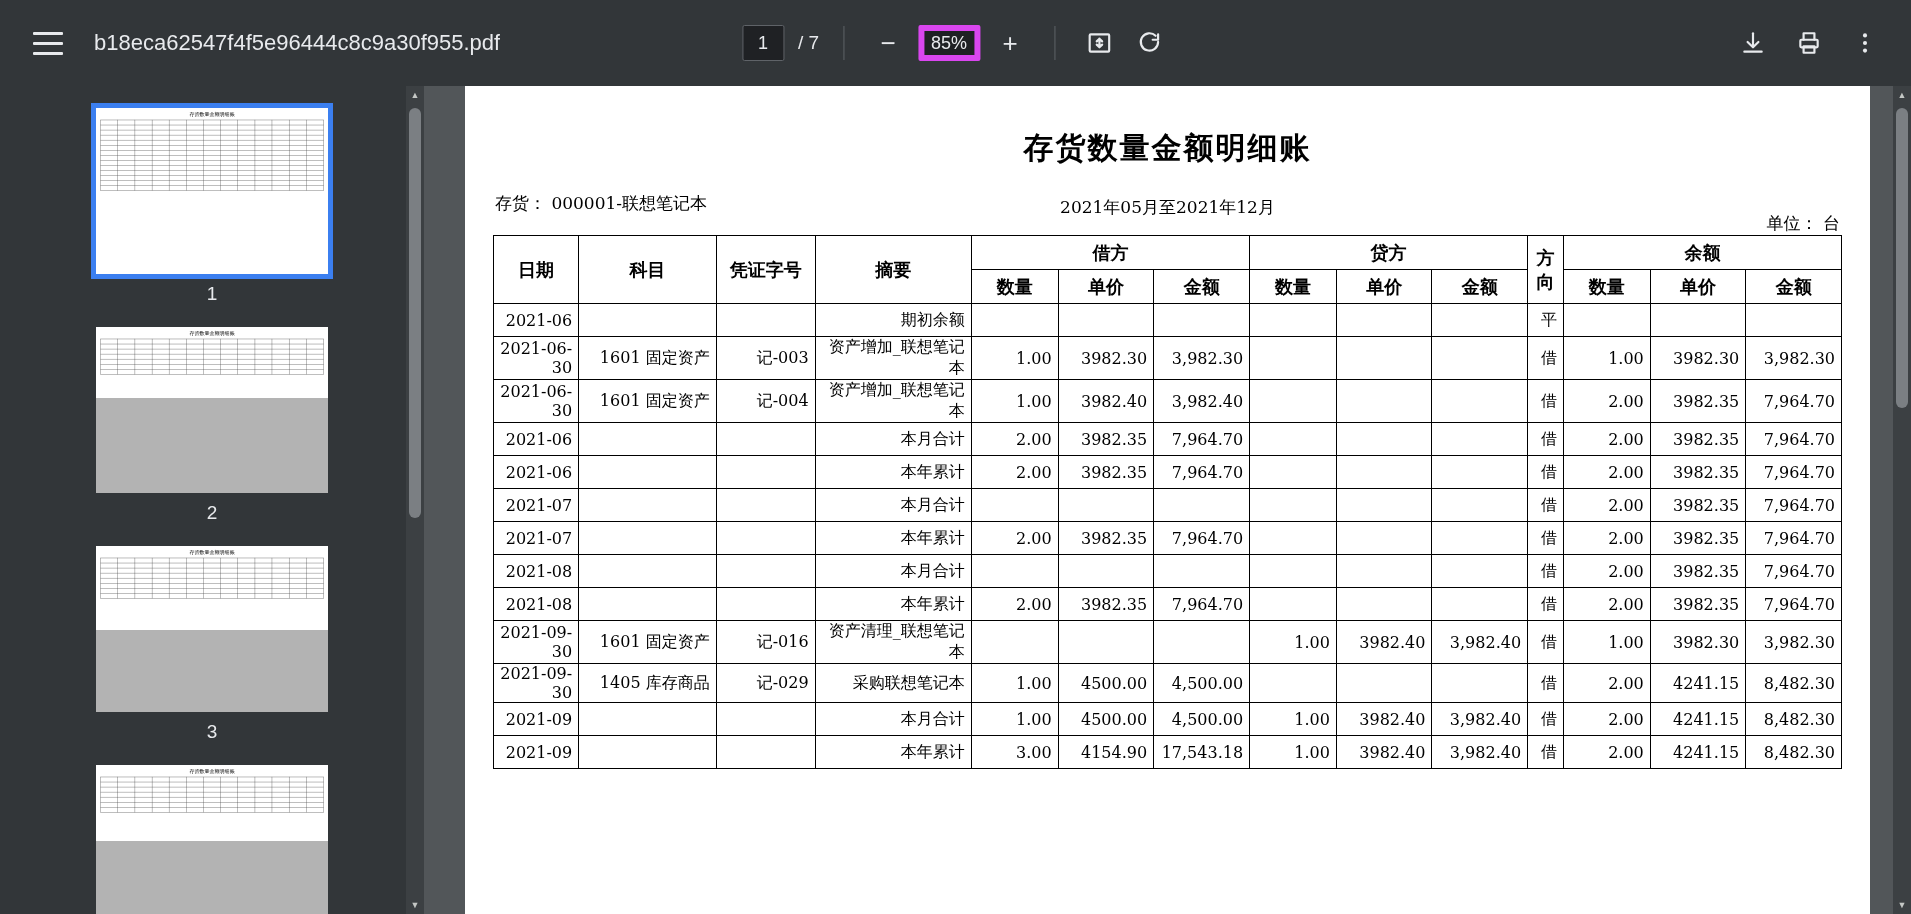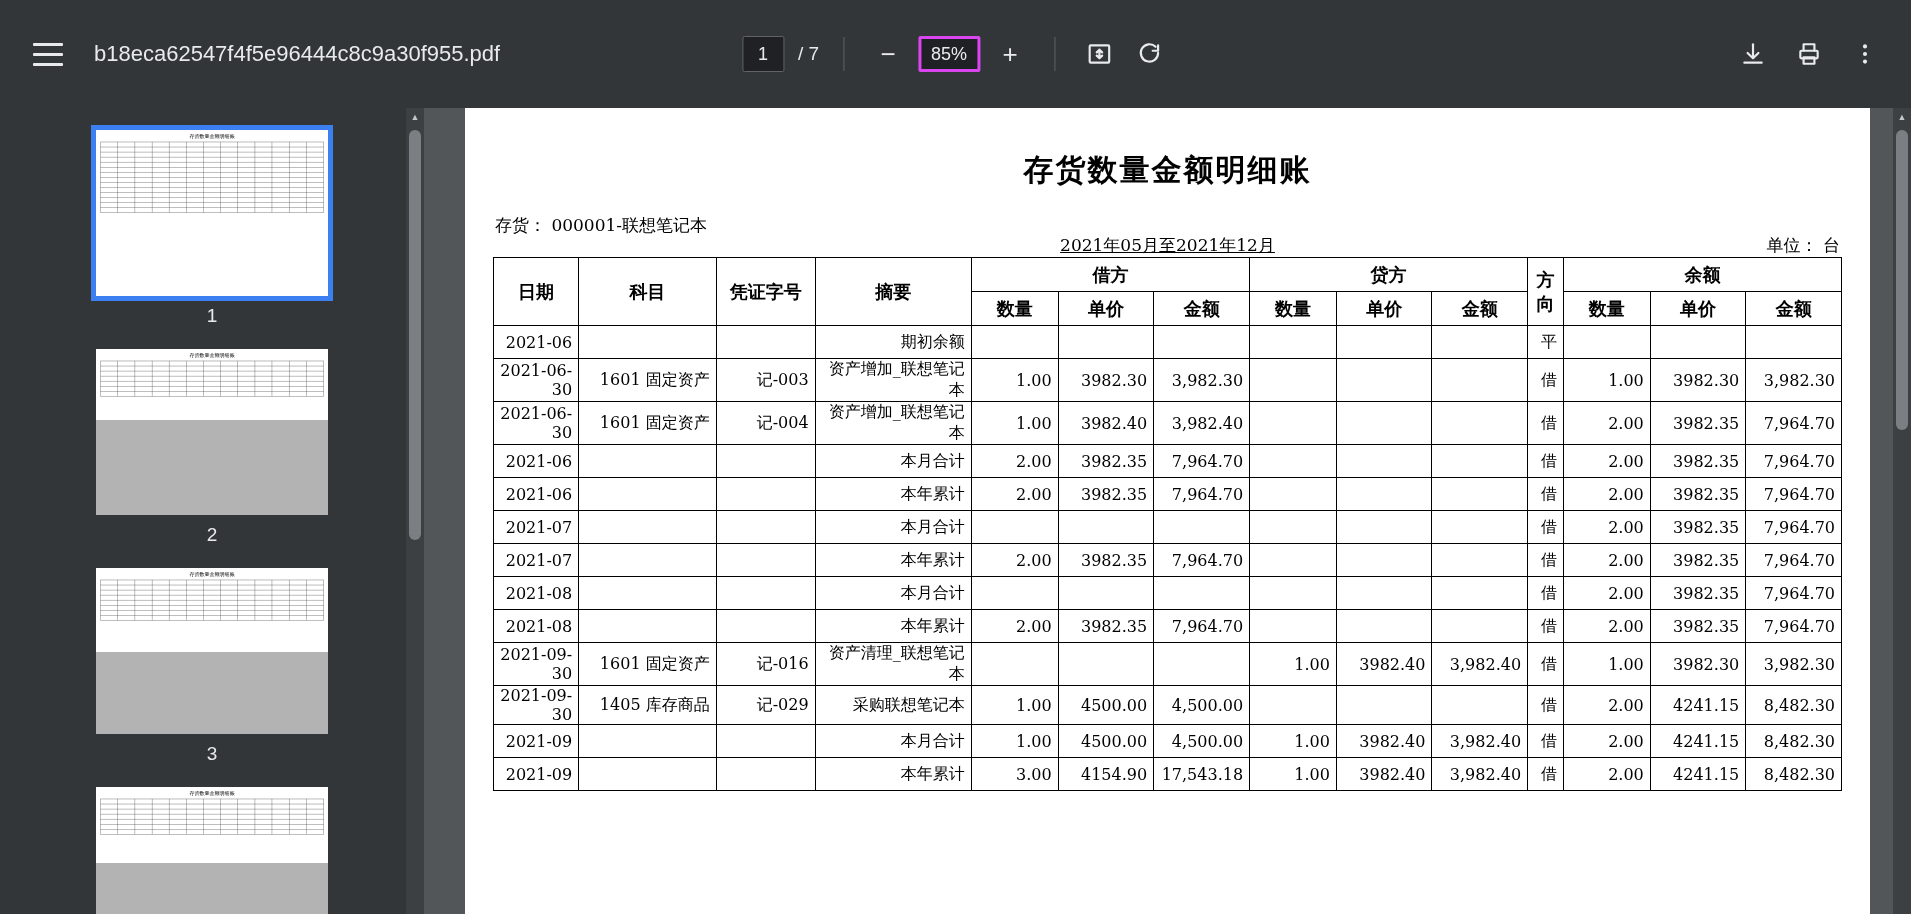--- a/index.html
+++ b/index.html
@@ -4,21 +4,21 @@
 <style>
   * { box-sizing: border-box; margin: 0; padding: 0; }
   html, body {
     width: 1911px; height: 914px;
     overflow: hidden;
     font-family: "Liberation Sans", sans-serif;
     background: #fff;
   }
   
   .toolbar {
-    height: 108px;
+    height: 86px;
     background: #323639;
     display: flex;
     align-items: center;
     padding: 0 26px;
     position: relative;
   }
   .hamburger {
     width: 44px; height: 44px;
     display: flex; flex-direction: column; justify-content: center; align-items: center;
     gap: 7px;
@@ -61,21 +61,21 @@
     display: flex; align-items: center; justify-content: center;
     color: #e8eaed;
     font-size: 26px;
     border-radius: 50%;
     cursor: pointer;
     user-select: none;
   }
   .zoom-val {
     min-width: 62px; height: 36px;
     background: #1f2124;
-    border: 3px solid #d946ef;
+    border: 6px solid #d946ef;
     border-radius: 2px;
     color: #e8eaed;
     font-size: 18px;
     display: flex; align-items: center; justify-content: center;
   }
   .right-tools {
     margin-left: auto;
     display: flex;
     align-items: center;
     gap: 16px;
@@ -180,21 +180,21 @@
   }
   .meta-row {
     display: flex;
     align-items: flex-end;
     font-size: 17px;
     position: relative;
     height: 44px;
     font-family: "DejaVu Serif", serif;
   }
   .meta-left { position: absolute; left: 2px; bottom: 20px; }
-  .meta-center { position: absolute; left: 50%; transform: translateX(-50%); bottom: 0; text-decoration: underline; }
+  .meta-center { position: absolute; left: 50%; transform: translateX(-50%); bottom: 16px; }
   .meta-right { position: absolute; right: 2px; bottom: 0; }
   table.ledger {
     width: 100%;
     border-collapse: collapse;
     font-family: "DejaVu Serif", serif;
   }
   table.ledger th, table.ledger td {
     border: 1px solid #000;
     font-size: 16px;
     font-weight: normal;

